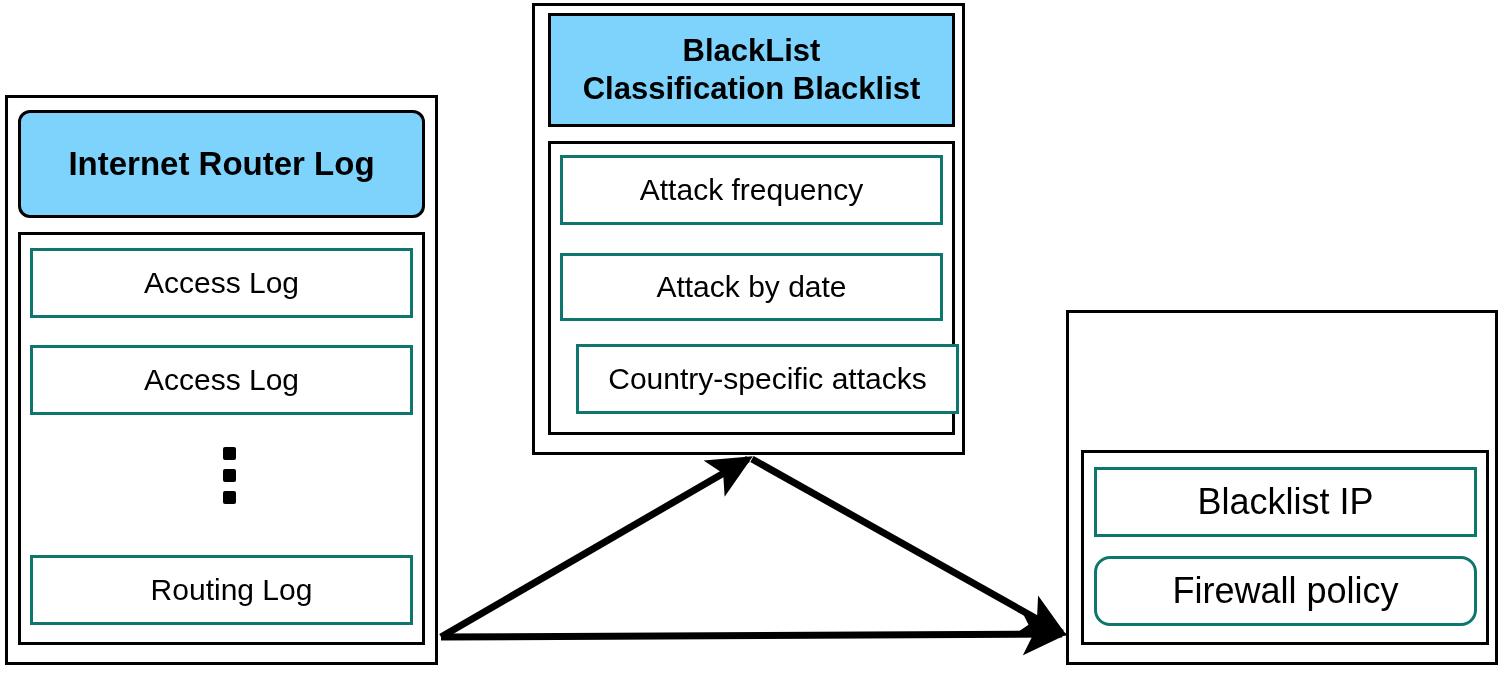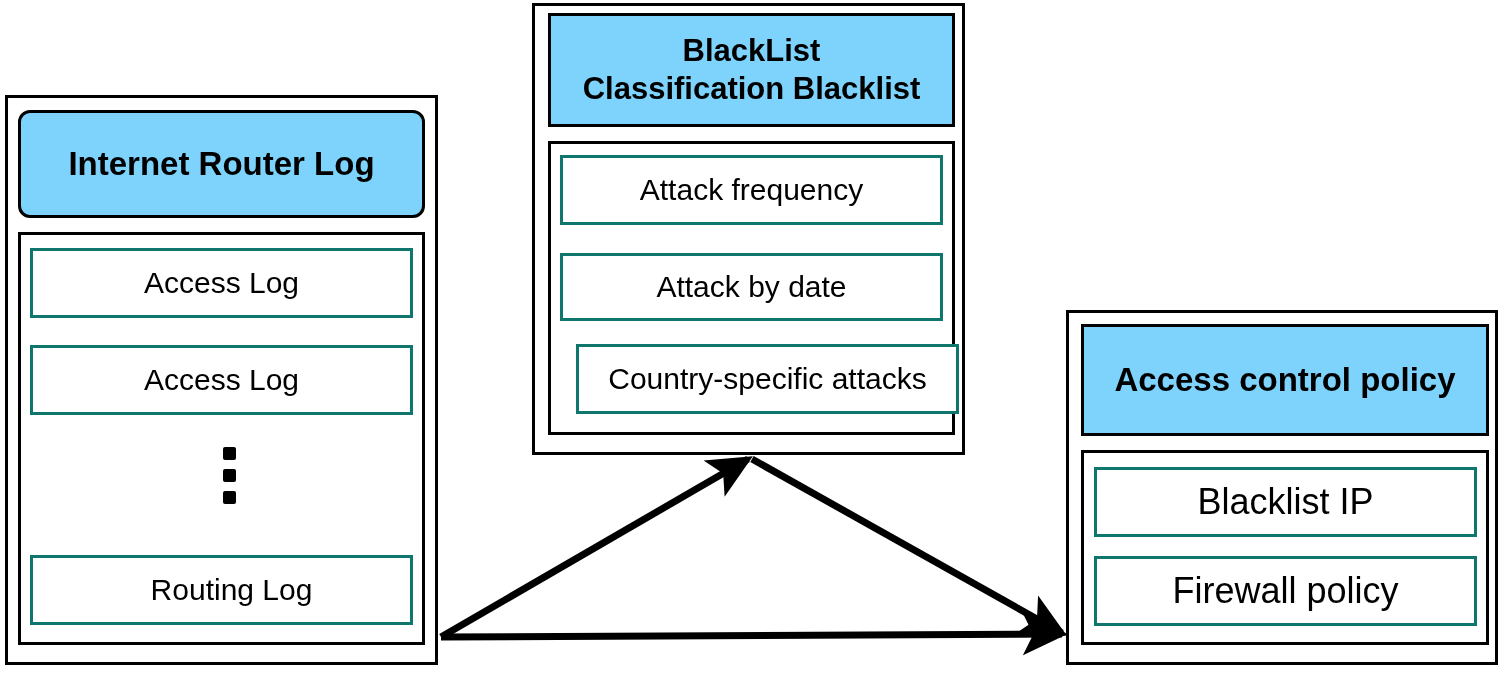--- a/index.html
+++ b/index.html
@@ -115,27 +115,26 @@
   <div class="group" style="left:548px; top:141px; width:407px; height:294px;"></div>
 
   <div class="item i-mid" style="left:560px; top:155px; width:383px; height:70px;">Attack frequency</div>
 
   <div class="item i-mid" style="left:560px; top:253px; width:383px; height:68px;">Attack by date</div>
 
   <div class="item i-mid" style="left:560px; top:344px; width:383px; height:70px;margin-left:16px;">Country-specific attacks</div>
 
   <div class="panel" style="left:1066px; top:310px; width:432px; height:355px;"></div>
 
-  <div class="titlebox t-right" style="left:1081px; top:324px; width:408px; height:112px;">Access control policy</div>
 
   <div class="group" style="left:1081px; top:450px; width:408px; height:195px;"></div>
 
   <div class="item i-right" style="left:1094px; top:467px; width:383px; height:70px;">Blacklist IP</div>
 
-  <div class="item i-right" style="left:1094px; top:556px; width:383px; height:70px;">Firewall policy</div>
+  <div class="item i-right" style="left:1094px; top:556px; width:383px; height:70px;border-radius:16px;">Firewall policy</div>
 
   <svg id="arrows" viewBox="0 0 1505 673" xmlns="http://www.w3.org/2000/svg">
     <defs>
       <marker id="ah" markerWidth="7" markerHeight="7" refX="5.6" refY="3.2" orient="auto" markerUnits="strokeWidth">
         <path d="M0,0.2 L6.4,3.2 L0,6.2 L1.5,3.2 Z" fill="#000000"></path>
       </marker>
     </defs>
 
     <line x1="441" y1="637" x2="748" y2="459" stroke="#000000" stroke-width="7" marker-end="url(#ah)"></line>
 

